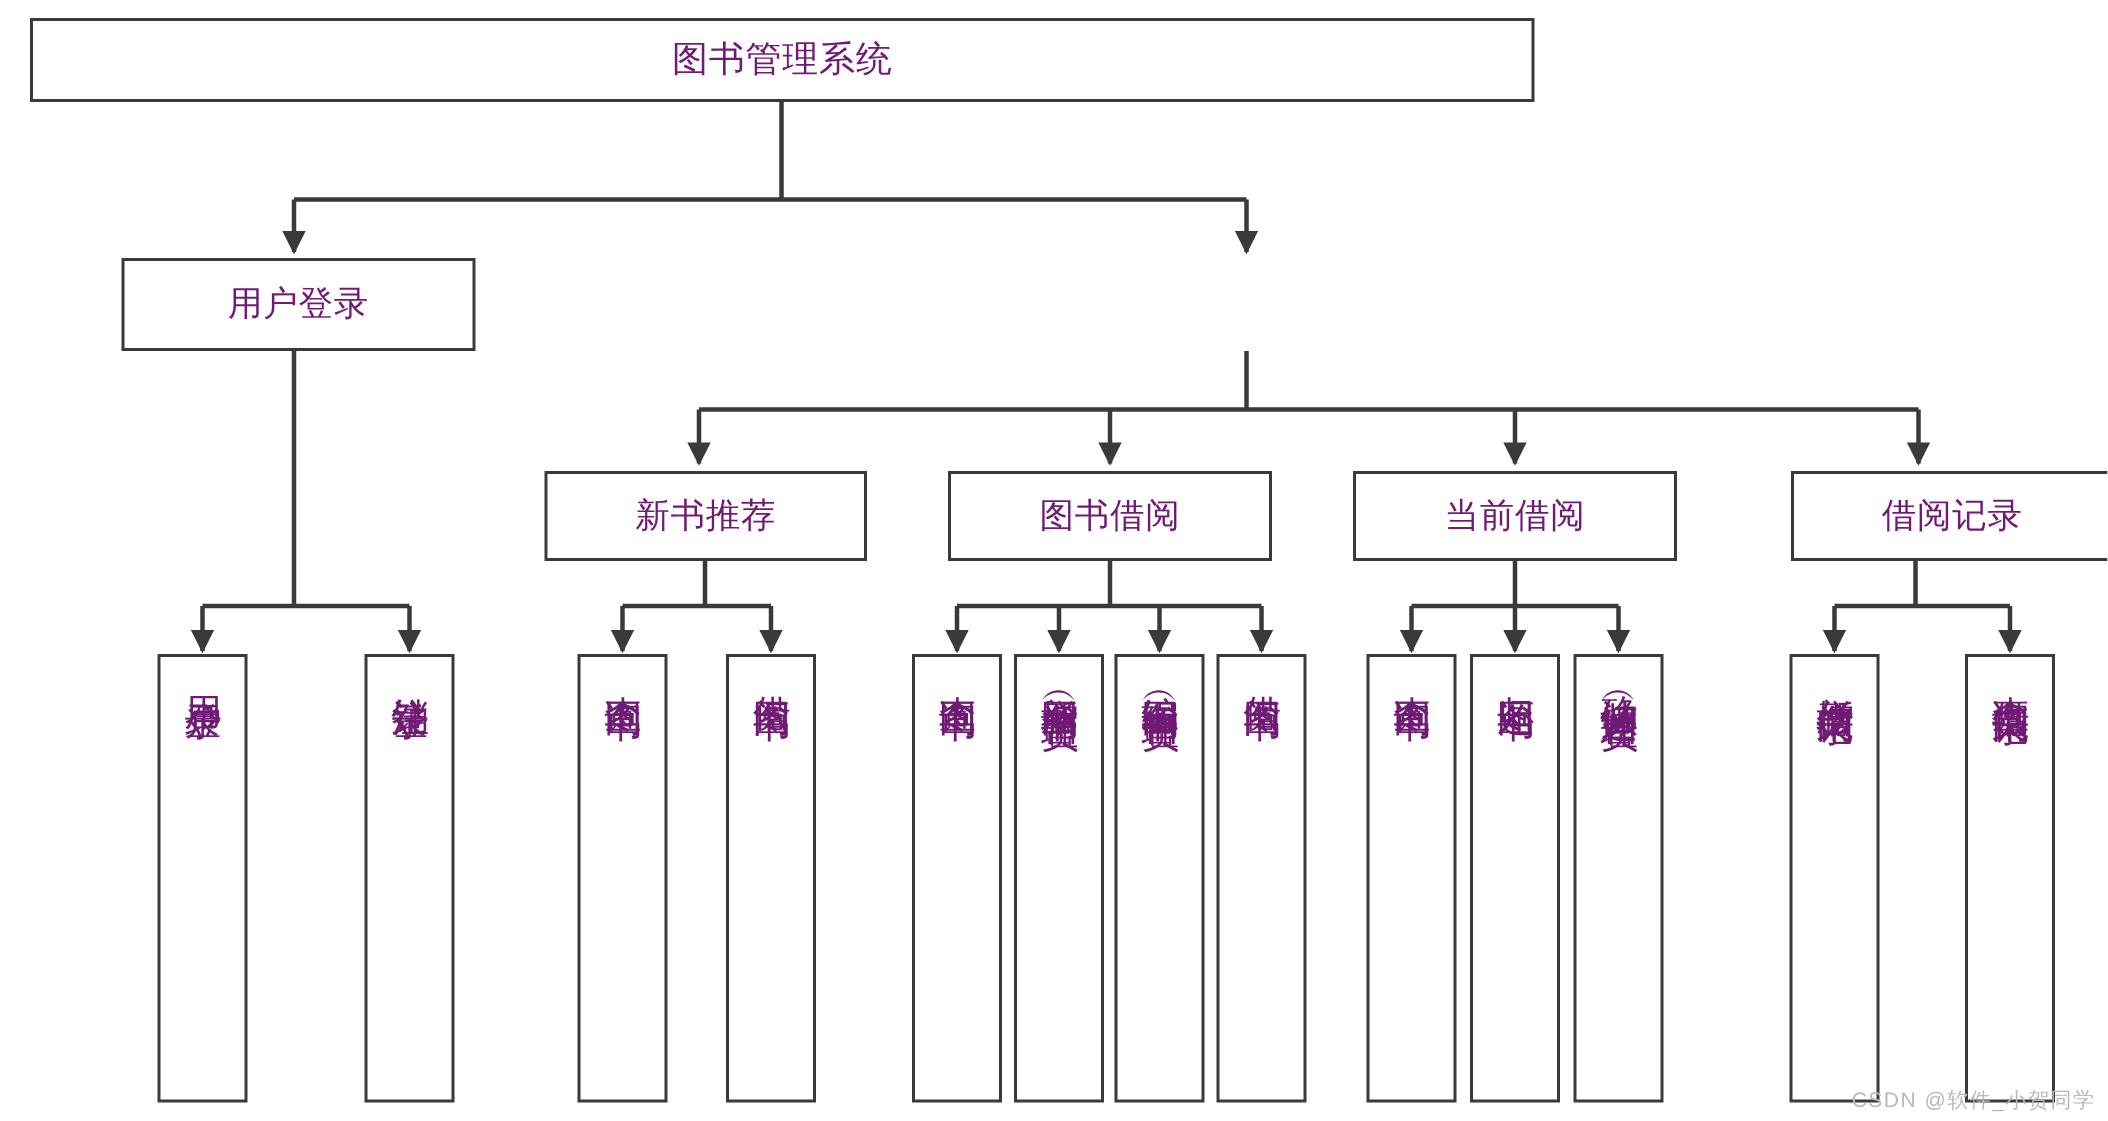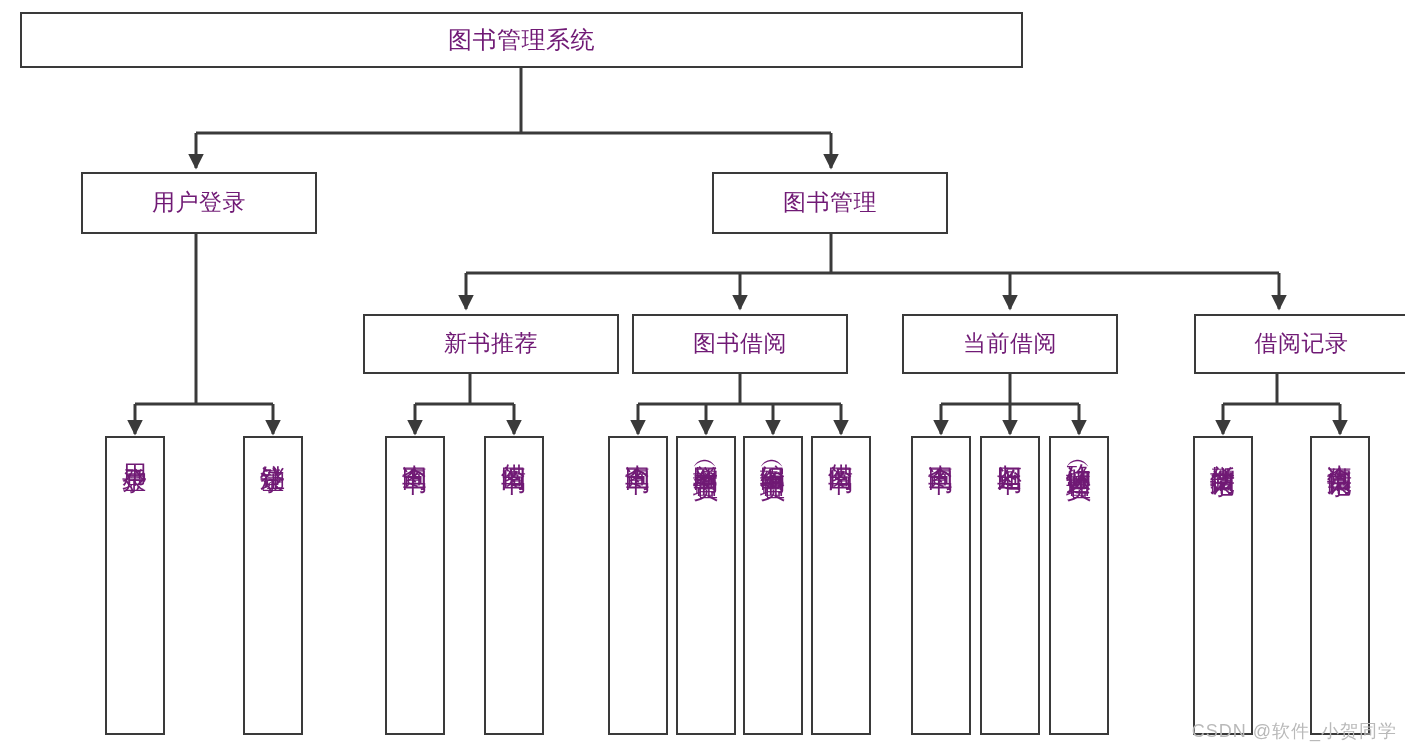--- a/index.html
+++ b/index.html
@@ -56,21 +56,21 @@
     letter-spacing: 2px;
     margin: 0 auto;
   }
   .node.root .label {
     font-size: 24px;
   }
   .watermark {
     position: absolute;
     right: 8px;
     bottom: 4px;
-    font-size: 18px;
+    font-size: 14px;
     color: #b9b9b9;
     letter-spacing: 1px;
     z-index: 3;
     white-space: nowrap;
   }
 </style>
 </head>
 <body>
 
 <div id="canvas">
@@ -127,25 +127,22 @@
   </svg>
 
   <div class="node horiz root" style="left:20px; top:12px; width:1003px; height:56px;">
     <span class="label">图书管理系统</span>
   </div>
 
   <div class="node horiz" style="left:81px; top:172px; width:236px; height:62px;">
     <span class="label">用户登录</span>
   </div>
 
-  <div class="node horiz" style="left:712px; top:172px; width:236px; height:62px;">
-    <span class="label">图书管理</span>
-  </div>
-
-  <div class="node horiz" style="left:363px; top:314px; width:256px; height:60px;">
+
+  <div class="node horiz" style="left:363px; top:314px; width:215px; height:60px;">
     <span class="label">新书推荐</span>
   </div>
 
   <div class="node horiz" style="left:632px; top:314px; width:216px; height:60px;">
     <span class="label">图书借阅</span>
   </div>
 
   <div class="node horiz" style="left:902px; top:314px; width:216px; height:60px;">
     <span class="label">当前借阅</span>
   </div>

